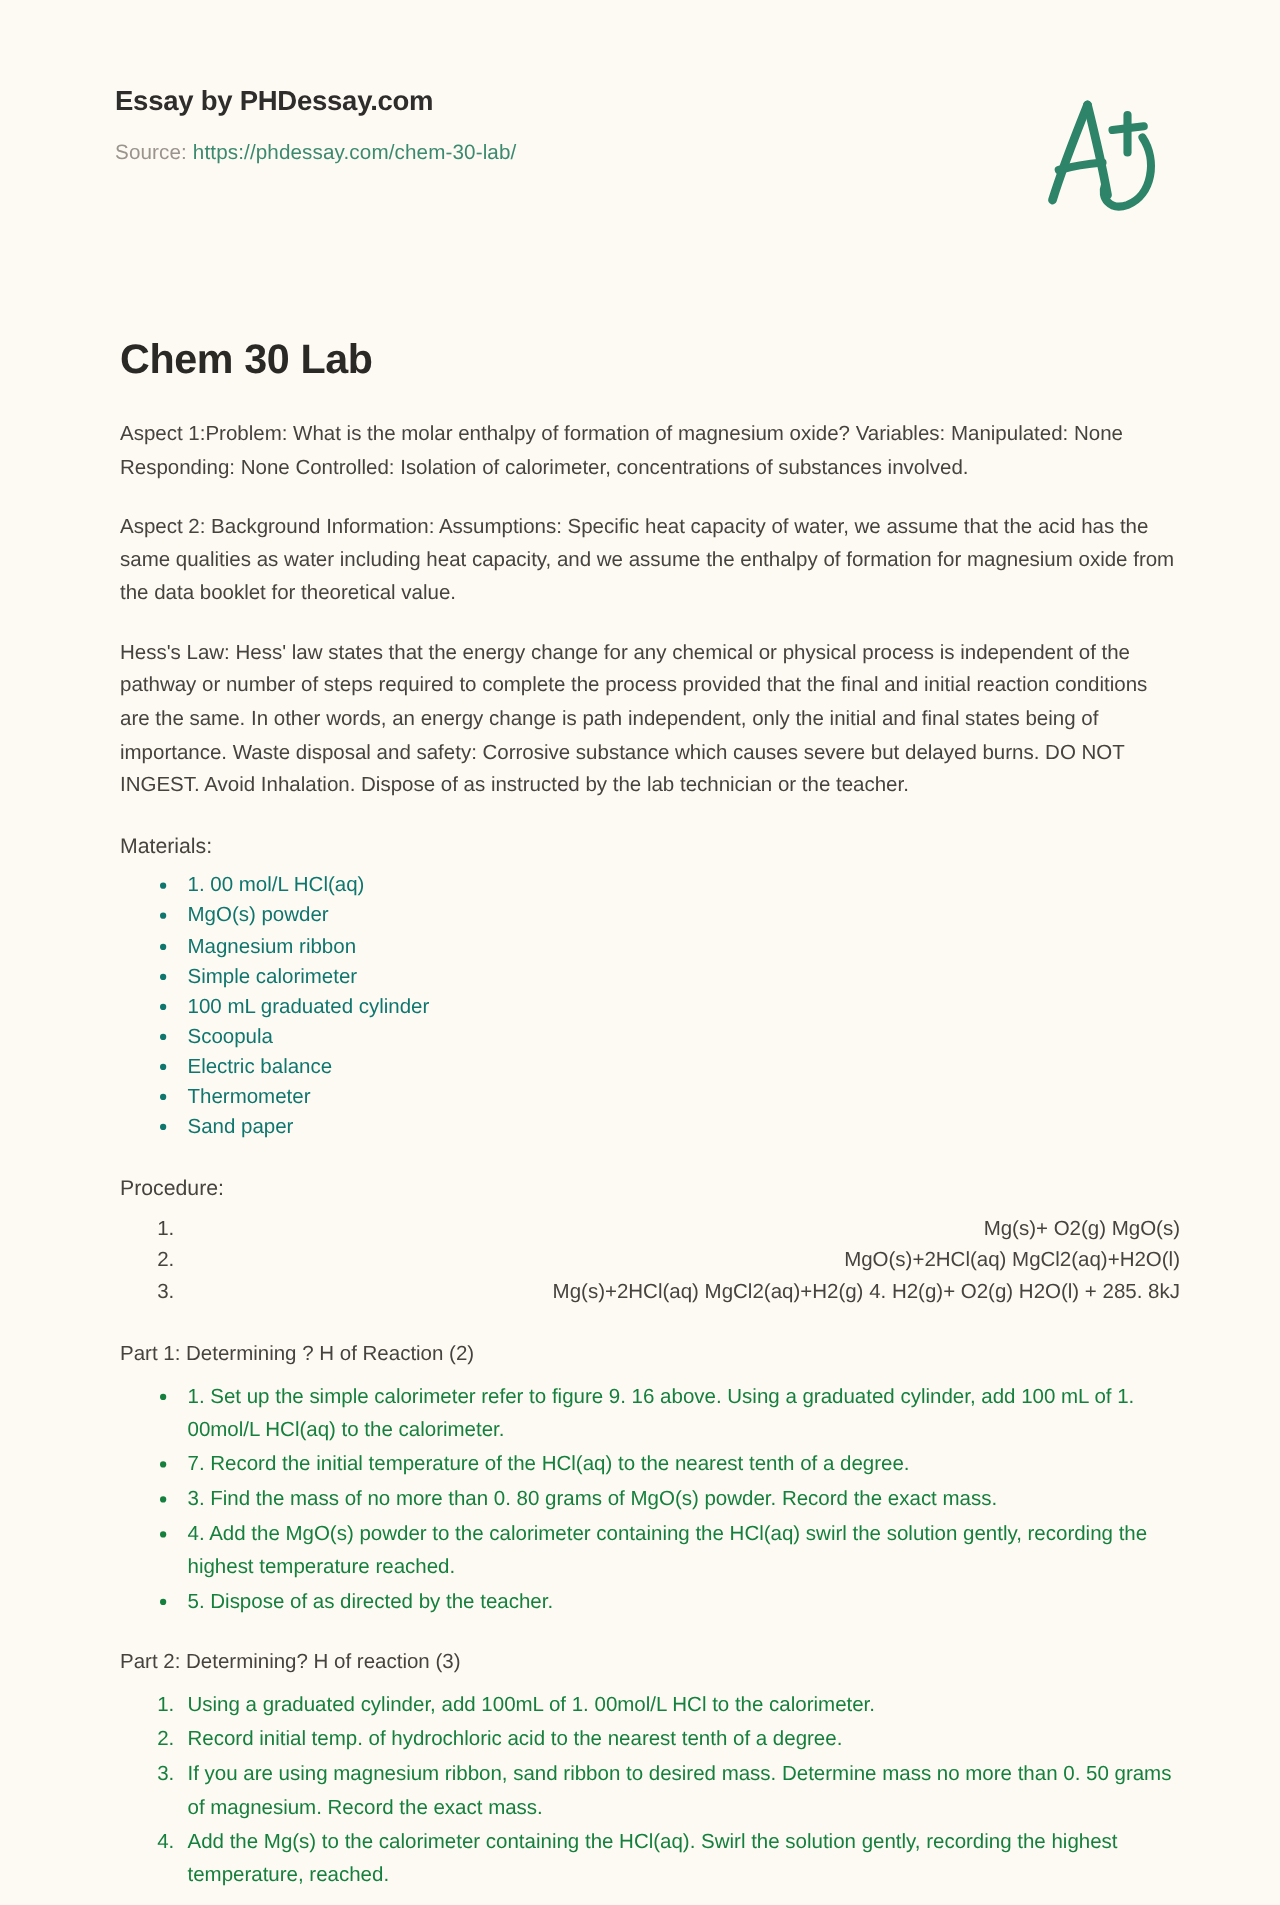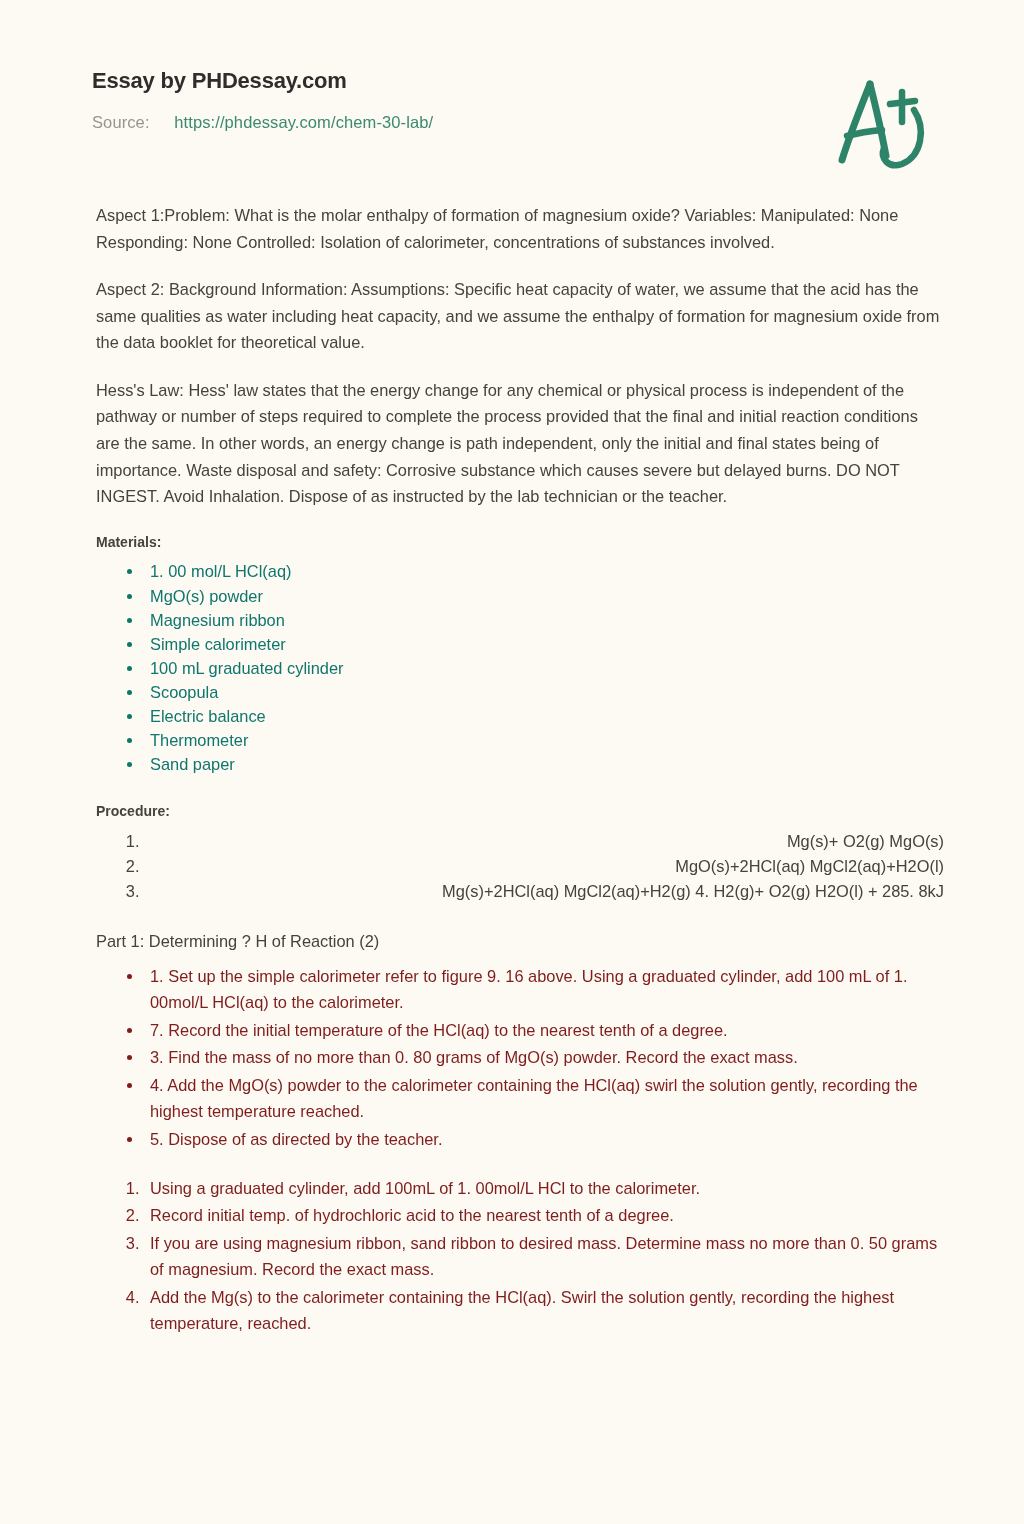--- a/index.html
+++ b/index.html
@@ -39,21 +39,20 @@
   }
   .source-line {
     margin: 19px 0 0 0;
     font-size: 16.5px;
     color: #9a948d;
     letter-spacing: 0.1px;
   }
   .source-link {
     color: #3b8a6f;
     text-decoration: none;
-    margin-left: 20px;
   }
   .logo {
     position: absolute;
     right: 6px;
     top: 14px;
     width: 120px;
     height: 110px;
   }
 
   
@@ -84,21 +83,21 @@
   }
 
   ul.bullets, ol.numbers {
     margin: 4px 0 22px 0;
     padding-left: 52px;
     max-width: 872px;
   }
   ul.bullets li, ol.numbers li {
     font-size: 16.4px;
     line-height: 1.62;
-    color: #7f1d1d;
+    color: #15803d;
     margin-bottom: 1px;
     padding-left: 6px;
   }
   ul.bullets { list-style-type: disc; }
   ol.numbers { list-style-type: decimal; }
 
   ul.materials-list {
     margin: 6px 0 24px 0;
     padding-left: 52px;
   }
@@ -115,25 +114,24 @@
     text-align: right;
   }
   ol.equations li {
     font-size: 16.4px;
     line-height: 1.52;
     color: #46423e;
     padding-left: 6px;
   }
 
   .section-label {
-    font-size: 14px;
+    font-size: 17px;
     line-height: 1.62;
     color: #46423e;
     margin: 0 0 6px 4px;
-    font-weight: bold;
   }
 </style>
 </head>
 <body>
 
 <div class="page">
 
   <div class="header">
     <div class="brand-line">Essay by PHDessay.com</div>
     <div class="source-line">
@@ -154,20 +152,21 @@
           <path d="M84 22 L84 52" stroke-width="6.5"></path>
 
           <path d="M72 34 L97 31" stroke-width="6.5"></path>
 
           <path d="M96 40 C 108 58, 104 86, 84 94 C 70 99, 62 88, 66 78" stroke-width="6.5"></path>
         </g>
       </svg>
     </div>
   </div>
 
+  <h1 class="doc-title">Chem 30 Lab</h1>
 
   <div class="content">
 
     <p class="para">Aspect 1:Problem: What is the molar enthalpy of formation of magnesium oxide? Variables: Manipulated: None Responding: None Controlled: Isolation of calorimeter, concentrations of substances involved.</p>
 
     <p class="para">Aspect 2: Background Information: Assumptions: Specific heat capacity of water, we assume that the acid has the same qualities as water including heat capacity, and we assume the enthalpy of formation for magnesium oxide from the data booklet for theoretical value.</p>
 
     <p class="para">Hess's Law: Hess' law states that the energy change for any chemical or physical process is independent of the pathway or number of steps required to complete the process provided that the final and initial reaction conditions are the same. In other words, an energy change is path independent, only the initial and final states being of importance. Waste disposal and safety: Corrosive substance which causes severe but delayed burns. DO NOT INGEST. Avoid Inhalation. Dispose of as instructed by the lab technician or the teacher.</p>
 
 
@@ -193,20 +192,21 @@
 
     <p class="heading-para">Part 1: Determining ? H of Reaction (2)</p>
     <ul class="bullets">
       <li>1. Set up the simple calorimeter refer to figure 9. 16 above. Using a graduated cylinder, add 100 mL of 1. 00mol/L HCl(aq) to the calorimeter.</li>
       <li>7. Record the initial temperature of the HCl(aq) to the nearest tenth of a degree.</li>
       <li>3. Find the mass of no more than 0. 80 grams of MgO(s) powder. Record the exact mass.</li>
       <li>4. Add the MgO(s) powder to the calorimeter containing the HCl(aq) swirl the solution gently, recording the highest temperature reached.</li>
       <li>5. Dispose of as directed by the teacher.</li>
     </ul>
 
+    <p class="heading-para">Part 2: Determining? H of reaction (3)</p>
     <ol class="numbers">
       <li>Using a graduated cylinder, add 100mL of 1. 00mol/L HCl to the calorimeter.</li>
       <li>Record initial temp. of hydrochloric acid to the nearest tenth of a degree.</li>
       <li>If you are using magnesium ribbon, sand ribbon to desired mass. Determine mass no more than 0. 50 grams of magnesium. Record the exact mass.</li>
       <li>Add the Mg(s) to the calorimeter containing the HCl(aq). Swirl the solution gently, recording the highest temperature, reached.</li>
 
     </ol>
 
   </div>
 </div>

